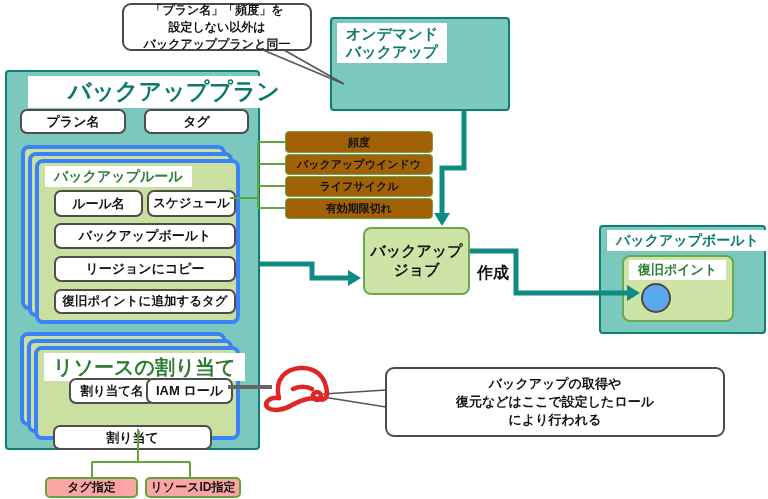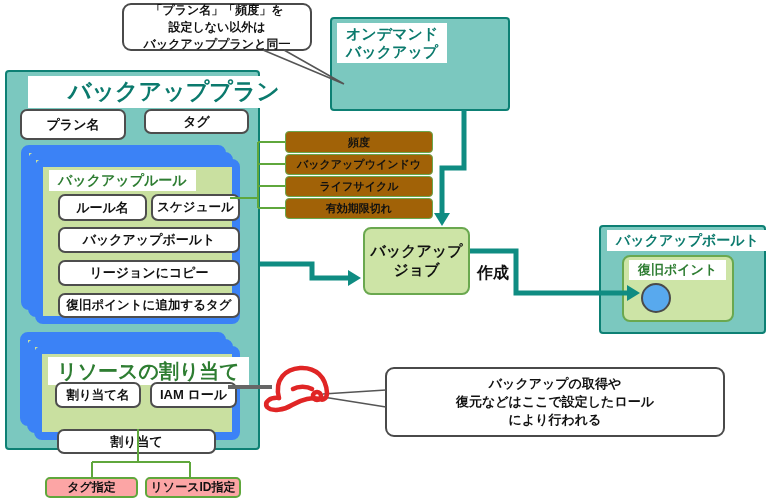--- a/index.html
+++ b/index.html
@@ -11,21 +11,21 @@
   .strip{position:absolute;background:#ffffff;white-space:nowrap;line-height:1.2;padding:2px 9px;}
   .strip.teal-t{color:#0b7a6d;}
   .strip.green-t{color:#2e7d32;}
   
   .field{position:absolute;background:#ffffff;border:2px solid #4d4d4d;border-radius:7px;
          display:flex;align-items:center;justify-content:center;font-size:13px;color:#111;
          box-sizing:border-box;text-align:center;}
   
   .stack{position:absolute;}
   .stack .layer{position:absolute;width:100%;height:100%;background:#c9e0a0;
-                border:8px solid #3b82f6;border-radius:8px;box-sizing:border-box;}
+                border:4px solid #3b82f6;border-radius:8px;box-sizing:border-box;}
   .layer.l1{left:-14px;top:-14px;}
   .layer.l2{left:-7px;top:-7px;}
   .layer.front{left:0;top:0;}
   
   .detail{position:absolute;left:285px;width:148px;height:21px;background:#a16207;
           border:1.5px solid #6aa84f;border-radius:4px;display:flex;align-items:center;
           justify-content:center;font-size:11px;box-sizing:border-box;}
   
   .green-box{background:#cde4a6;border:2.5px solid #6aa84f;border-radius:8px;box-sizing:border-box;}
   
@@ -50,42 +50,42 @@
   </div>
 
   <div class="teal-box abs" style="left:330px;top:17px;width:180px;height:94px;">
     <div class="strip teal-t pre" style="left:5px;top:4px;font-size:15px;">オンデマンド
 バックアップ</div>
   </div>
 
   <div class="teal-box abs" style="left:5px;top:70px;width:255px;height:380px;">
     <div class="strip teal-t" style="left:21px;top:4px;font-size:23px;padding-left:40px;">バックアッププラン</div>
 
-    <div class="field" style="left:13px;top:37px;width:106px;height:31px;">プラン名</div>
+    <div class="field" style="left:13px;top:37px;width:106px;height:25px;">プラン名</div>
     <div class="field" style="left:137px;top:37px;width:105px;height:25px;">タグ</div>
 
     <div class="stack" style="left:28px;top:87px;width:205px;height:165px;">
       <div class="layer l1"></div>
       <div class="layer l2"></div>
       <div class="layer front">
         <div class="strip green-t" style="left:6px;top:3px;font-size:14px;">バックアップルール</div>
         <div class="field" style="left:15px;top:27px;width:89px;height:27px;">ルール名</div>
         <div class="field" style="left:108px;top:27px;width:89px;height:27px;font-size:12.5px;">スケジュール</div>
         <div class="field" style="left:15px;top:60px;width:182px;height:26px;">バックアップボールト</div>
         <div class="field" style="left:15px;top:93px;width:182px;height:26px;">リージョンにコピー</div>
         <div class="field" style="left:15px;top:126px;width:182px;height:25px;font-size:12.5px;">復旧ポイントに追加するタグ</div>
       </div>
     </div>
 
     <div class="stack" style="left:27px;top:274px;width:206px;height:94px;">
       <div class="layer l1"></div>
       <div class="layer l2"></div>
       <div class="layer front">
         <div class="strip green-t" style="left:6px;top:3px;font-size:20px;">リソースの割り当て</div>
-        <div class="field" style="left:13px;top:28px;width:86px;height:26px;font-size:12.5px;">割り当て名</div>
+        <div class="field" style="left:31px;top:28px;width:86px;height:26px;font-size:12.5px;">割り当て名</div>
         <div class="field" style="left:108px;top:28px;width:87px;height:26px;">IAM ロール</div>
         <div class="field" style="left:15px;top:75px;width:159px;height:25px;">割り当て</div>
       </div>
     </div>
   </div>
 
   <div class="detail" style="top:131px;height:22px;">頻度</div>
   <div class="detail" style="top:154px;">バックアップウインドウ</div>
   <div class="detail" style="top:176px;">ライフサイクル</div>
   <div class="detail" style="top:198px;">有効期限切れ</div>

